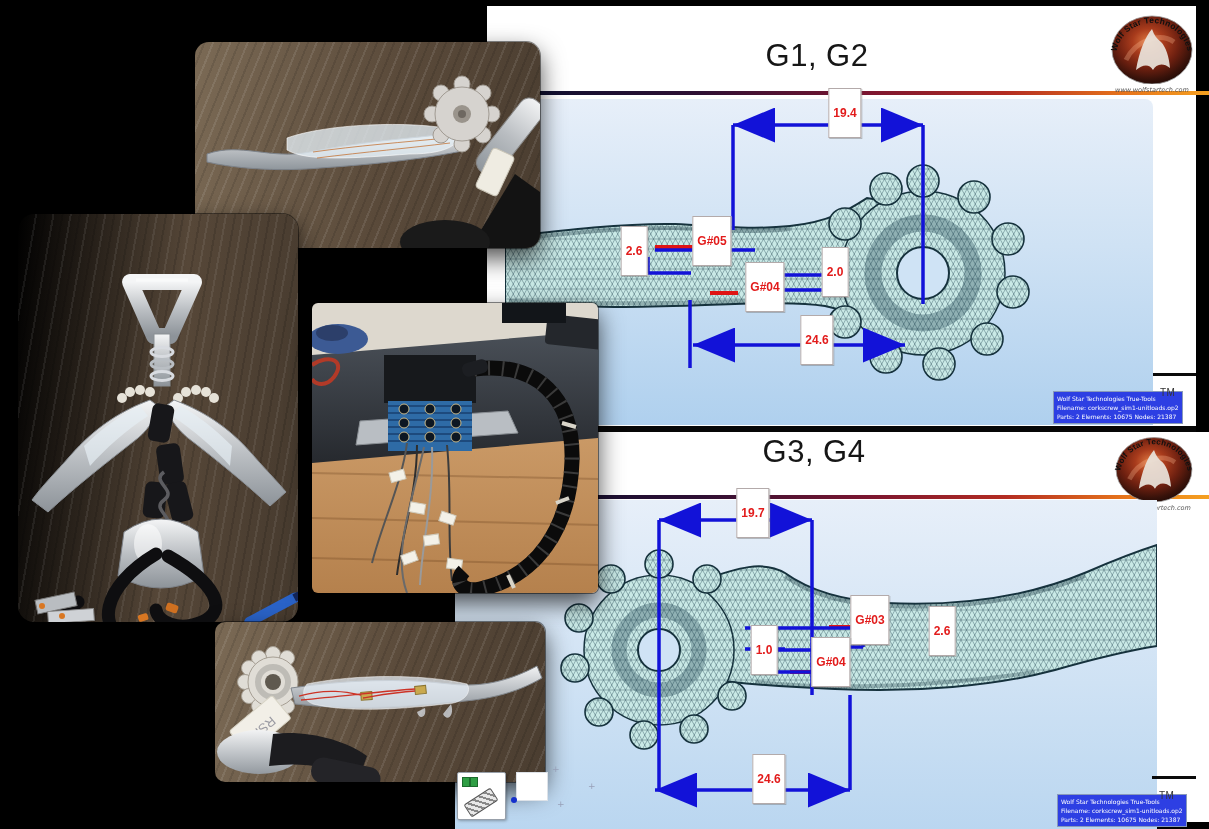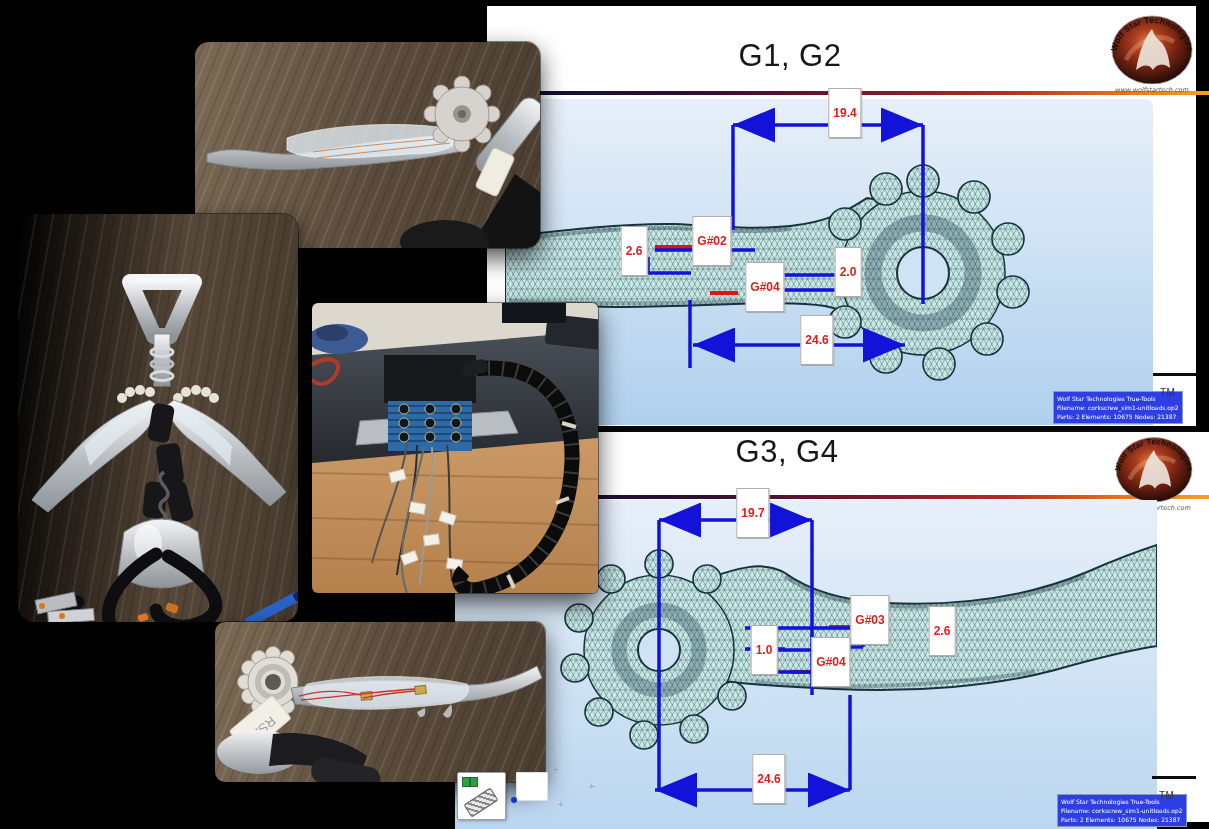--- a/index.html
+++ b/index.html
@@ -2,21 +2,21 @@
 <html><head>
 <meta charset="utf-8">
 <style>
   html,body{margin:0;padding:0;background:#000;}
   .canvas{position:relative;width:1209px;height:829px;background:#000;overflow:hidden;
           font-family:"Liberation Sans",sans-serif;}
   .slide{position:absolute;background:#fff;}
   #slide1{left:487px;top:6px;width:709px;height:420px;border-bottom:6px solid #070707;z-index:1;}
   #slide2{left:455px;top:432px;width:754px;height:390px;z-index:1;}
   .stitle{position:absolute;transform:translateX(-50%);color:#161616;font-size:31px;
-          letter-spacing:.5px;z-index:2;white-space:nowrap;}
+          letter-spacing:.5px;z-index:2;white-space:nowrap;margin-left:27px;}
   .rule{position:absolute;height:4px;z-index:2;
         background:linear-gradient(90deg,#101030 0%,#2e1034 25%,#7c1630 50%,#b32c22 70%,#e8761b 88%,#f5a020 100%);}
   .content{position:absolute;z-index:2;background:linear-gradient(180deg,#e7eff9 0%,#cfe2f4 45%,#afd0ee 100%);
            border-radius:8px 8px 0 0;}
   .lbl{position:absolute;transform:translate(-50%,-50%);background:#fff;border:1px solid #b3aaaa;
        box-shadow:1px 1px 0 rgba(120,120,120,.45);color:#e21b1b;font-weight:bold;font-size:12px;
        line-height:1;padding:18px 4px;white-space:nowrap;z-index:3;}
   .fbox{position:absolute;background:#2d3fe3;border:1px solid #8899bb;color:#fff;font-size:6px;
         line-height:1.5;padding:2px 3px;font-family:"DejaVu Sans",sans-serif;white-space:nowrap;
         overflow:hidden;z-index:3;}
@@ -117,23 +117,23 @@
         <line x1="228" y1="26" x2="418" y2="26" marker-start="url(#ar1)" marker-end="url(#ar1)"></line>
         <line x1="228" y1="26" x2="228" y2="131"></line>
         <line x1="188" y1="246" x2="400" y2="246" marker-start="url(#ar1)" marker-end="url(#ar1)"></line>
         <line x1="185" y1="201" x2="185" y2="269"></line>
         <path d="M150,151 H250 M143,158 V174 M143,174 H186"></path>
         <path d="M250,176 H338 M338,176 V191 M255,191 H338"></path>
       </g>
     </svg>
     <div class="lbl" style="left:340px;top:14px">19.4</div>
     <div class="lbl" style="left:129px;top:152px">2.6</div>
-    <div class="lbl" style="left:207px;top:142px">G#02</div>
+    <div class="lbl" style="left:207px;top:142px">G#05</div>
     <div class="lbl" style="left:260px;top:188px">G#04</div>
-    <div class="lbl" style="left:343px;top:173px">2.0</div>
+    <div class="lbl" style="left:330px;top:173px">2.0</div>
     <div class="lbl" style="left:312px;top:241px">24.6</div>
     <div class="fbox" style="left:548px;top:292px">
       <div>Wolf Star Technologies True-Tools</div>
       <div>Filename: corkscrew_sim1-unitloads.op2</div>
       <div>Parts: 2 Elements: 10675 Nodes: 21387</div>
     </div>
   </div>
   <div class="tmline" style="left:1153px;top:373px;width:43px"></div>
   <div class="tm" style="left:1160px;top:387px">TM</div>
 

